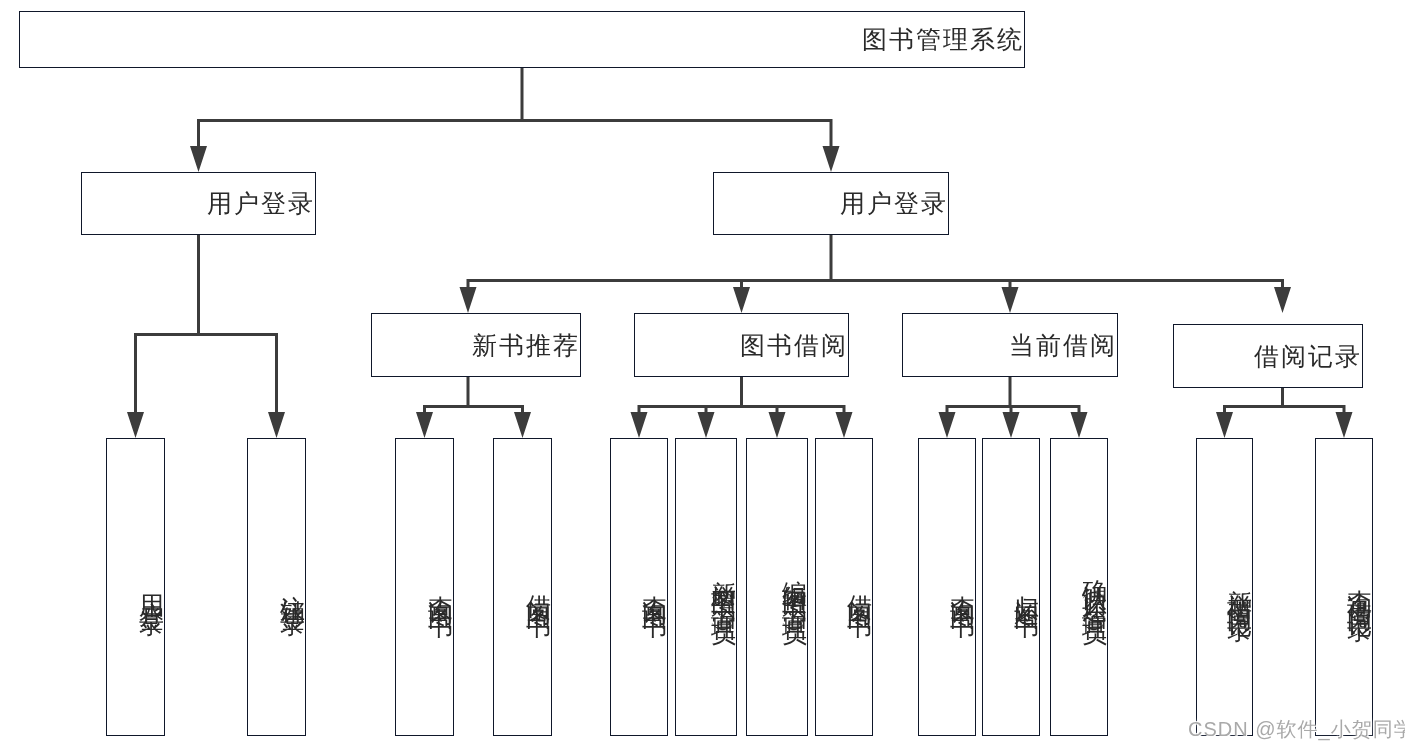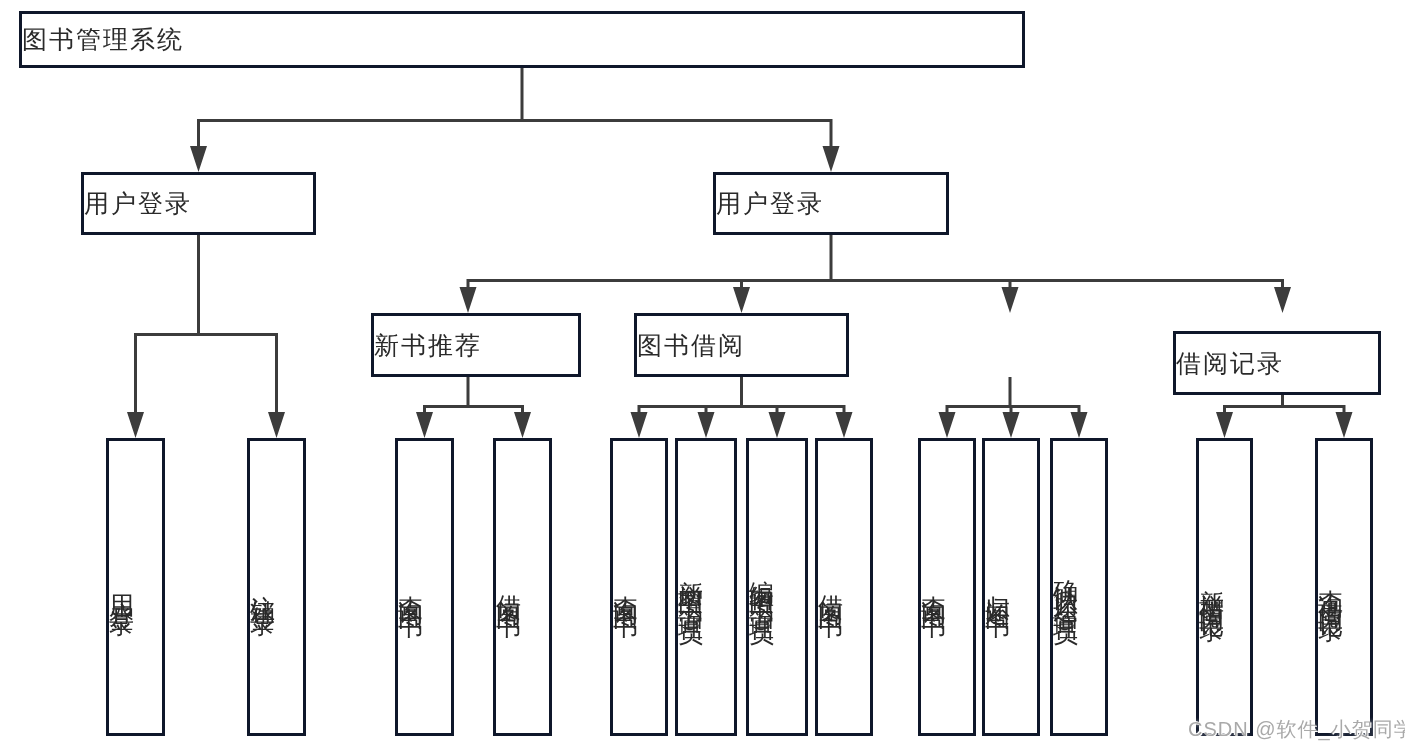--- a/index.html
+++ b/index.html
@@ -2,22 +2,22 @@
 <html><head>
 <meta charset="utf-8">
 <style>
   html,body{margin:0;padding:0;background:#ffffff;}
   .stage{
     position:relative;width:1405px;height:747px;background:#ffffff;
     font-family:"Liberation Sans",sans-serif;overflow:hidden;
   }
   .connectors{position:absolute;left:0;top:0;z-index:1;}
   .box{
-    position:absolute;box-sizing:border-box;border:3px solid #0f172a;background:#ffffff;
-    display:flex;align-items:center;justify-content:flex-start;color:#2a2a2a;z-index:2;
+    position:absolute;box-sizing:border-box;border:1px solid #0f172a;background:#ffffff;
+    display:flex;align-items:center;justify-content:flex-end;color:#2a2a2a;z-index:2;
   }
   .hlabel{font-size:25px;letter-spacing:2px;white-space:nowrap;}
   .vtext{
     writing-mode:vertical-rl;text-orientation:mixed;
     font-size:25px;letter-spacing:6px;line-height:1;white-space:nowrap;
   }
   .watermark{
     position:absolute;left:1188px;top:716px;z-index:3;
     font-size:20px;letter-spacing:1px;color:#a9a9a9;white-space:nowrap;
     text-shadow:-1px -1px 0 #ffffff,1px 1px 0 #ffffff,0 0 4px #ffffff;
@@ -99,21 +99,24 @@
   <div class="box" style="left:713px;top:172px;width:236px;height:63px;">
     <span class="hlabel">用户登录</span>
   </div>
 
   <div class="box" style="left:363px;top:313px;width:210px;height:64px;margin-left:8px;">
     <span class="hlabel">新书推荐</span>
   </div>
   <div class="box" style="left:634px;top:313px;width:215px;height:64px;">
     <span class="hlabel">图书借阅</span>
   </div>
-  <div class="box" style="left:1173px;top:331px;width:208px;height:64px;">
+  <div class="box" style="left:902px;top:313px;width:216px;height:64px;">
+    <span class="hlabel">当前借阅</span>
+  </div>
+  <div class="box" style="left:1173px;top:324px;width:190px;height:64px;">
     <span class="hlabel">借阅记录</span>
   </div>
 
   <div class="box" style="left:106px;top:438px;width:59px;height:298px;">
     <span class="vtext">用户登录</span>
   </div>
   <div class="box" style="left:247px;top:438px;width:59px;height:298px;">
     <span class="vtext">注销登录</span>
   </div>
   <div class="box" style="left:395px;top:438px;width:59px;height:298px;">

